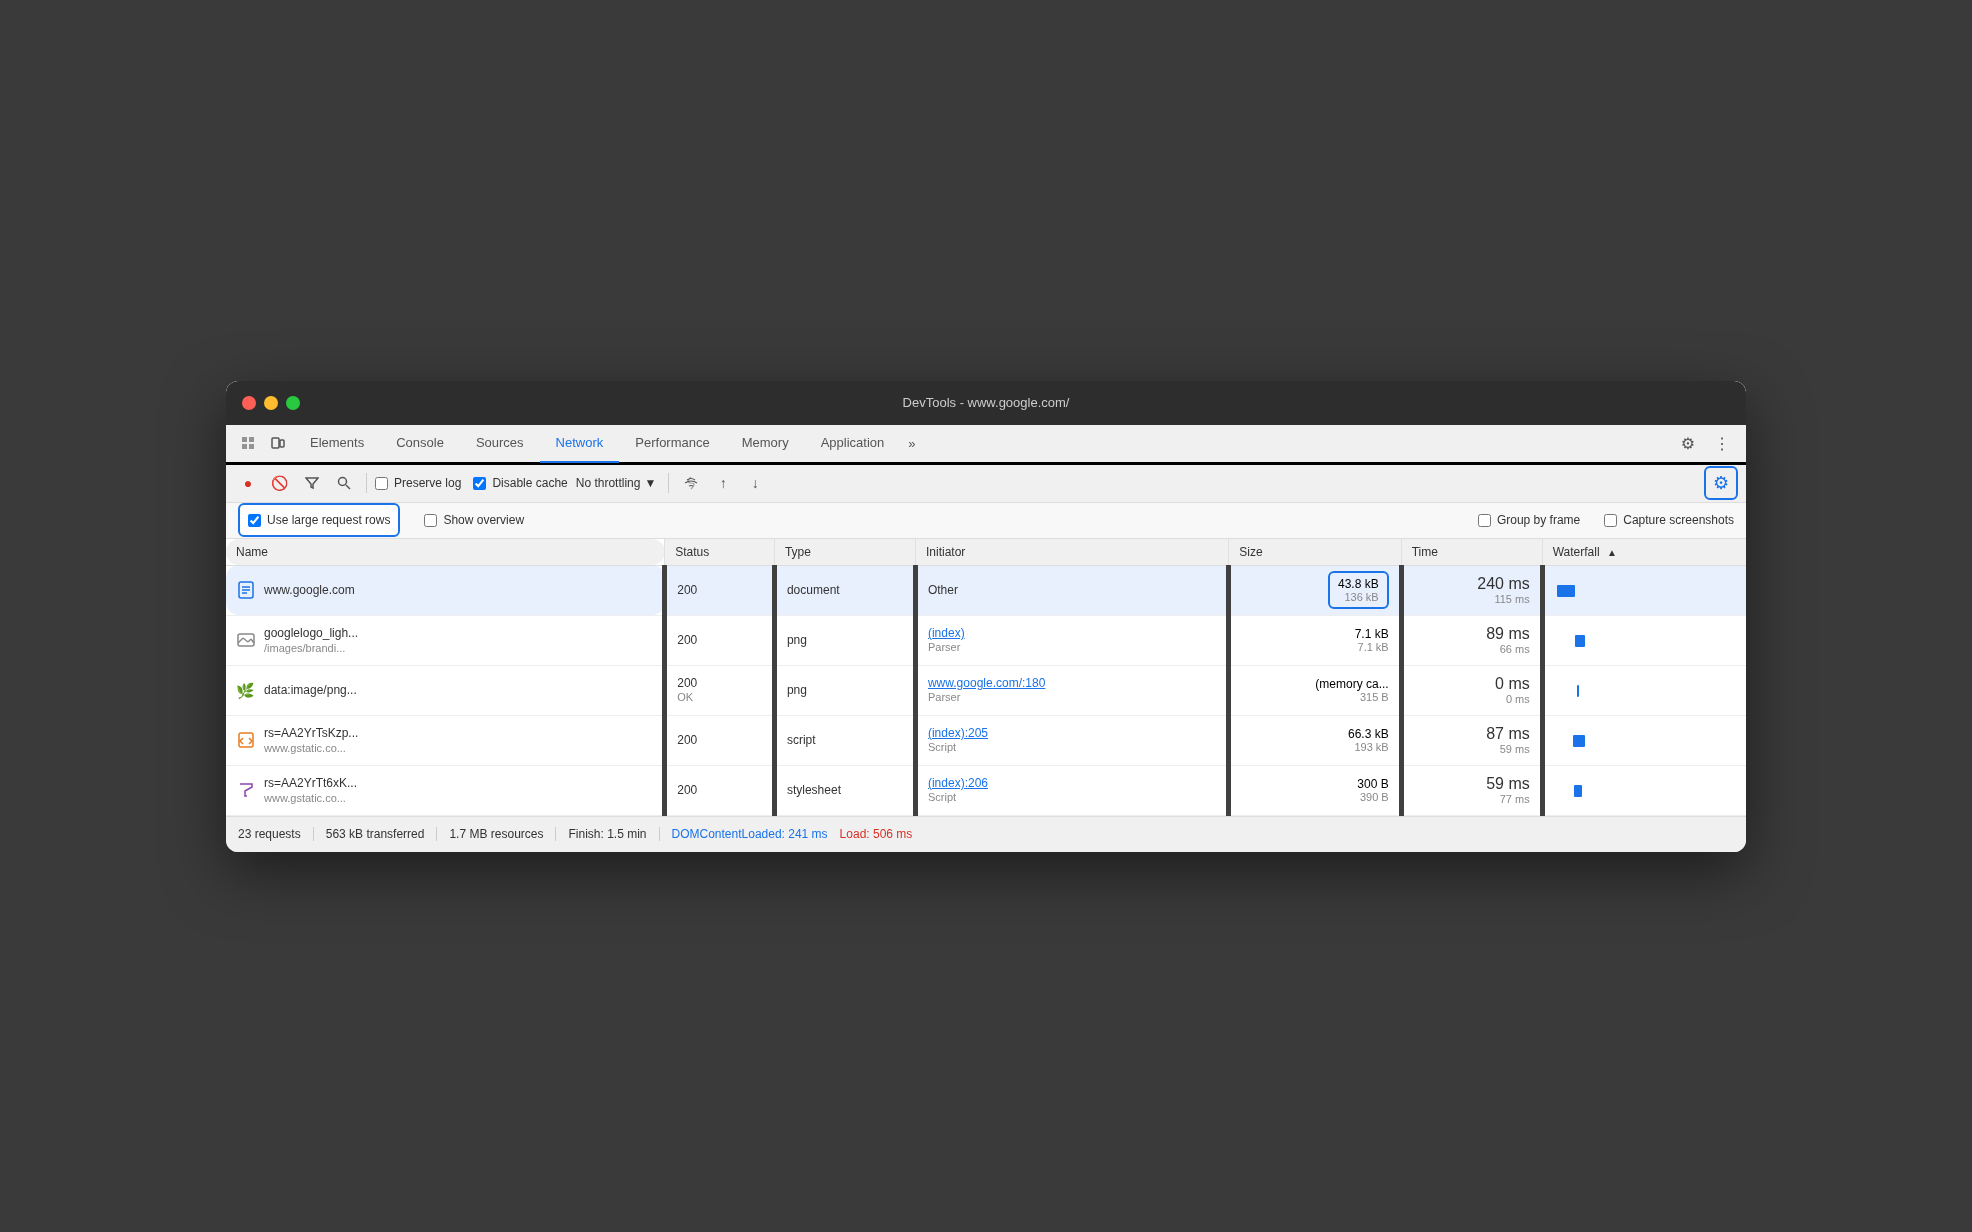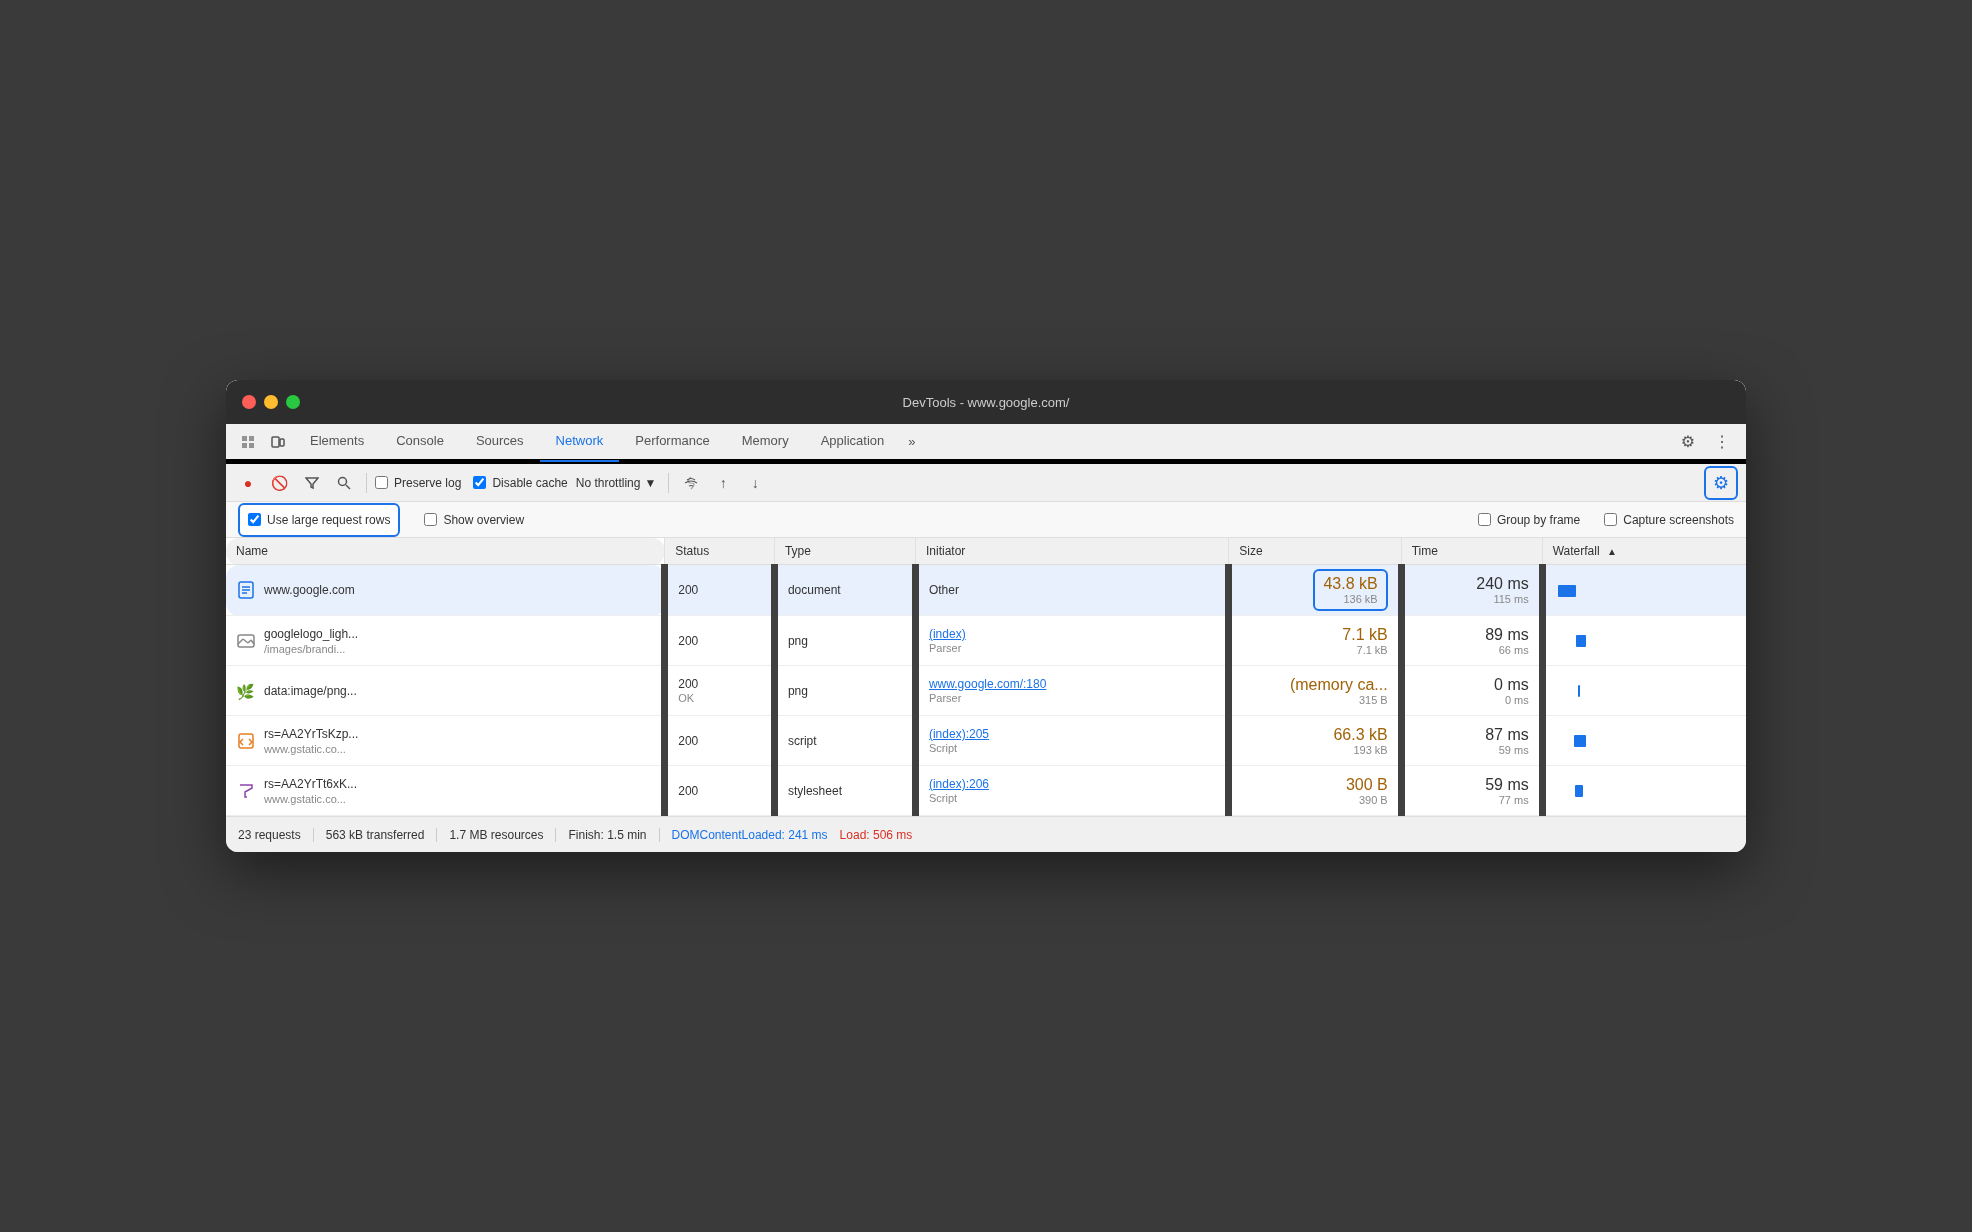--- a/index.html
+++ b/index.html
@@ -42,21 +42,21 @@
     }
     .tl-red { background: #ff5f57; }
     .tl-yellow { background: #febc2e; }
     .tl-green { background: #28c840; }
     .title-bar-text {
       color: #ccc;
       font-size: 13px;
     }
     .tab-bar {
       background: #f0f0f0;
-      border-bottom: 5px solid #000000;
+      border-bottom: 3px solid #000000;
       display: flex;
       align-items: center;
       height: 40px;
       padding: 0 8px;
     }
     .tab-icon {
       width: 28px;
       height: 28px;
       display: flex;
       align-items: center;
@@ -223,21 +223,21 @@
     .net-table th:last-child { border-right: none; }
     .net-table tbody tr {
       border-bottom: 1px solid #eee;
       height: 50px;
     }
     .net-table tbody tr.selected { background: #e8f0fe; }
     .net-table td {
       padding: 4px 10px;
       vertical-align: middle;
       color: #333;
-      border-right: 7px solid #404040;
+      border-right: 5px solid #404040;
     }
     .net-table td:last-child { border-right: none; }
     .name-cell {
       display: flex;
       align-items: center;
       gap: 8px;
     }
     .resource-icon {
       width: 20px;
       height: 20px;
@@ -250,21 +250,21 @@
     .name-text {
       display: flex;
       flex-direction: column;
       gap: 2px;
     }
     .name-primary { font-size: 12px; color: #333; }
     .name-secondary { font-size: 11px; color: #888; }
     .size-cell {
       text-align: right;
     }
-    .size-primary { font-size: 16px; color: #a16207; }
+    .size-primary { font-size: 12px; color: #000000; }
     .size-secondary { font-size: 11px; color: #888; }
     .time-cell {
       text-align: right;
     }
     .time-primary { font-size: 16px; color: #333; }
     .time-secondary { font-size: 11px; color: #888; }
     .size-highlighted {
       border: 2.5px solid #1a73e8;
       border-radius: 6px;
       padding: 4px 8px;

